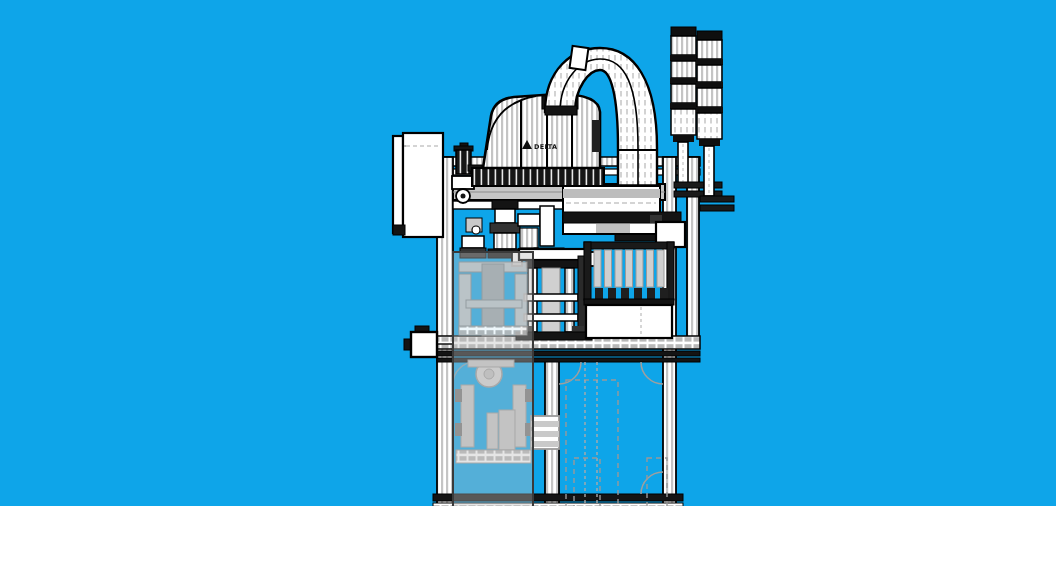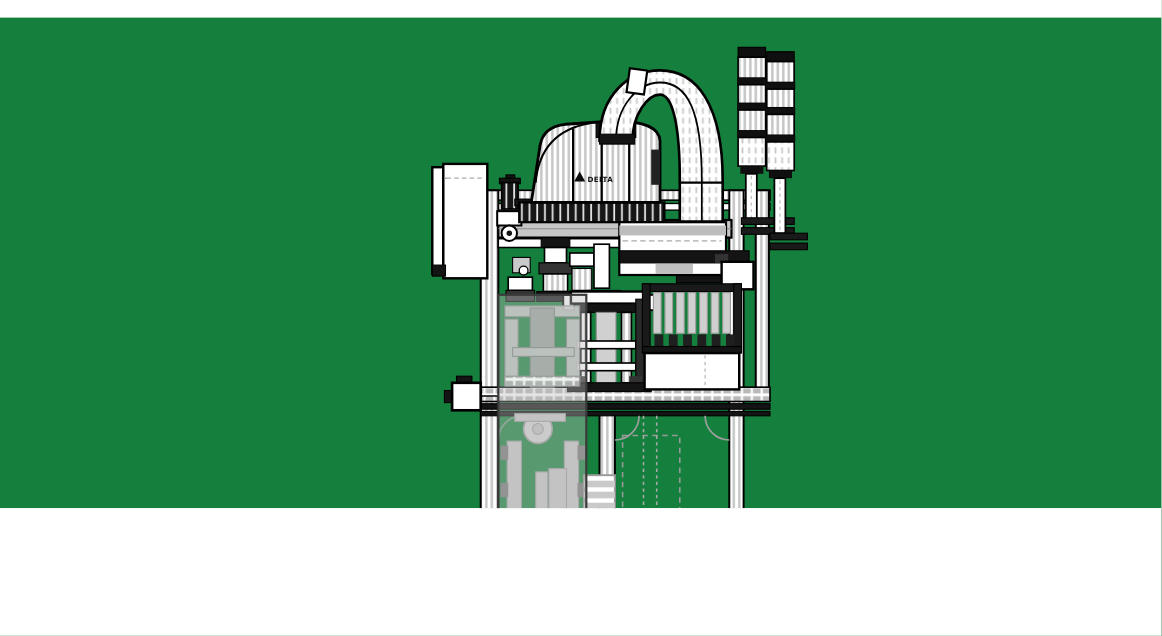--- a/index.html
+++ b/index.html
@@ -1,17 +1,17 @@
 <!DOCTYPE html>
 <html><head>
 <meta charset="utf-8">
 <style>
   html,body{margin:0;padding:0;background:#ffffff;}
-  .canvas{position:relative;width:1056px;height:446px;background:#15803d;overflow:hidden;
-          font-family:"DejaVu Sans",sans-serif;margin-top:16px;}
+  .canvas{position:relative;width:1056px;height:506px;background:#0ea5e9;overflow:hidden;
+          font-family:"DejaVu Sans",sans-serif;}
   svg{position:absolute;left:0;top:0;}
   text{font-family:"DejaVu Sans",sans-serif;}
 </style>
 </head>
 <body>
 
 <div class="canvas">
 <svg width="1056" height="578" viewBox="0 0 1056 578">
   <defs>
     <pattern id="hv" width="5" height="6" patternUnits="userSpaceOnUse">

